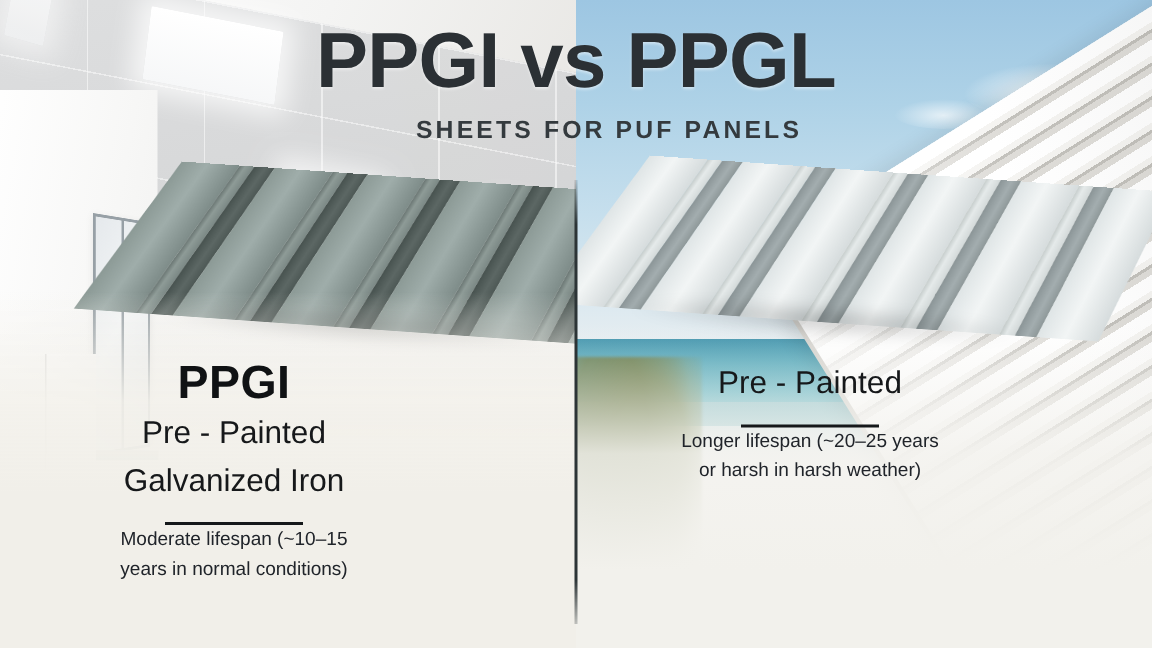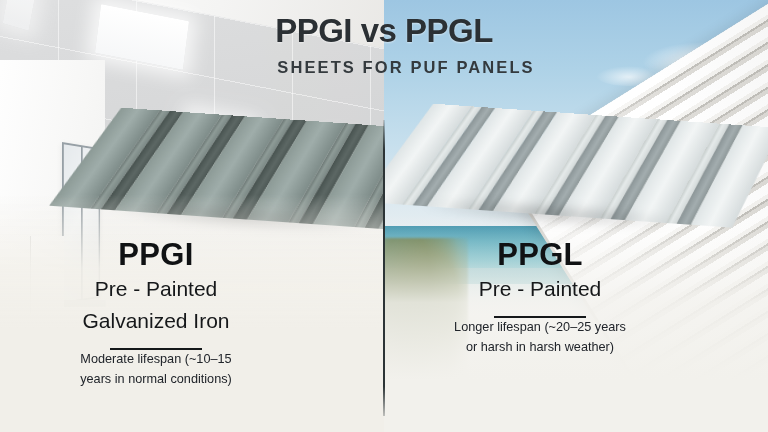--- a/index.html
+++ b/index.html
@@ -180,21 +180,21 @@
     background:radial-gradient(ellipse at 50% 50%, rgba(0,0,0,.20), rgba(0,0,0,0) 70%);
     filter:blur(4px);
   }
 
   
   .title-block{
     position:absolute; left:0; top:14px; width:768px;
     text-align:center; z-index:40;
   }
   .title{
-    font-size:33px; font-weight:bold; letter-spacing:-.5px;
+    font-size:52px; font-weight:bold; letter-spacing:-.5px;
     color:#2b3034; line-height:1.05;
     text-shadow:0 1px 2px rgba(255,255,255,.45);
   }
   .subtitle{
     margin-top:9px;
     font-size:16.5px; font-weight:bold; letter-spacing:2.1px;
     color:#343a3e;
     padding-left:44px;
   }
 
@@ -318,20 +318,19 @@
   <div class="col col-left">
     <div class="col-name">PPGI</div>
     <div class="col-desc">Pre - Painted</div>
     <div class="col-desc">Galvanized Iron</div>
     <div class="rule"></div>
     <div class="col-note">Moderate lifespan (~10–15</div>
     <div class="col-note" style="margin-top:0">years in normal conditions)</div>
   </div>
 
   <div class="col col-right">
-    <div class="col-name">PPGL</div>
     <div class="col-desc">Pre - Painted</div>
     <div class="rule"></div>
     <div class="col-note">Longer lifespan (~20–25 years</div>
     <div class="col-note" style="margin-top:0">or harsh in harsh weather)</div>
   </div>
 
 </div>
 
 </body></html>

